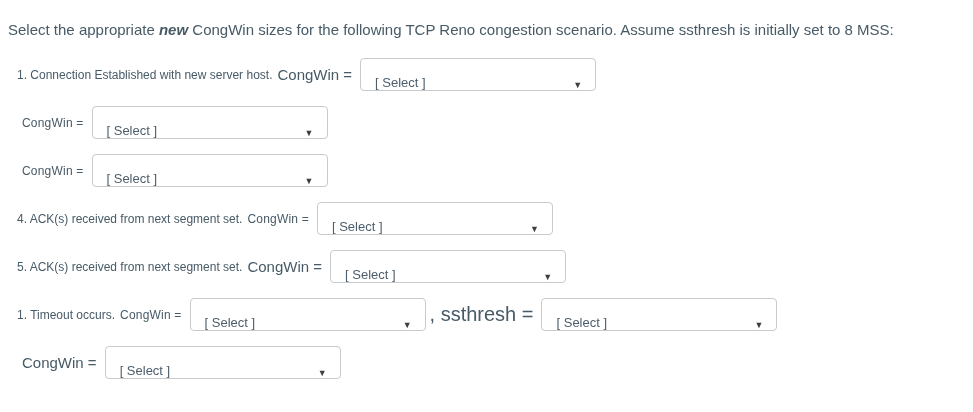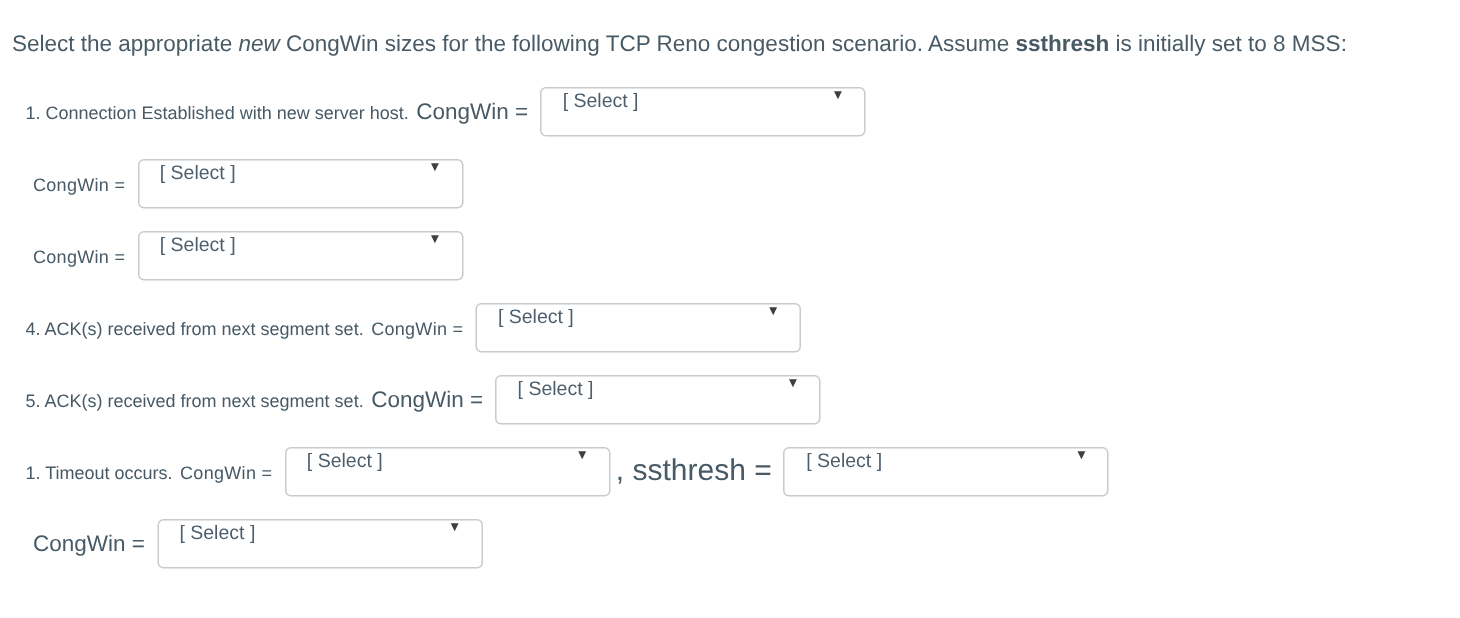--- a/index.html
+++ b/index.html
@@ -17,22 +17,22 @@
   }
   .page {
     padding-top: 21px;
   }
   .question-title {
     margin-left: 8px;
     font-size: 15px;
     line-height: 18px;
     white-space: nowrap;
   }
-  .seg-bold-italic { font-weight: normal; font-style: italic; }
-  .seg-bold { font-weight: bold; }
+  .seg-bold-italic { font-weight: bold; font-style: italic; }
+  .seg-bold { font-weight: normal; }
   .row {
     display: flex;
     align-items: center;
     margin-left: 17px;
     margin-top: 15px;
     height: 33px;
     white-space: nowrap;
   }
   .row.first { margin-top: 19px; }
   .row-text {
@@ -44,28 +44,28 @@
   }
   .eq-label.small {
     font-size: 12px;
     letter-spacing: 0.2px;
   }
   .mid-label {
     font-size: 20px;
     margin-left: 4px;
   }
   .select-box {
-    width: 217px;
+    width: 236px;
     height: 33px;
     margin-left: 8px;
     border: 1px solid #c8cacc;
     border-radius: 4px;
     background: #ffffff;
     display: flex;
-    align-items: flex-start;
+    align-items: flex-end;
     justify-content: space-between;
     padding: 0 13px 0 14px;
     cursor: pointer;
   }
   .select-value {
     font-size: 13px;
     color: #4c5d6b;
   }
   .select-arrow {
     font-size: 9px;

